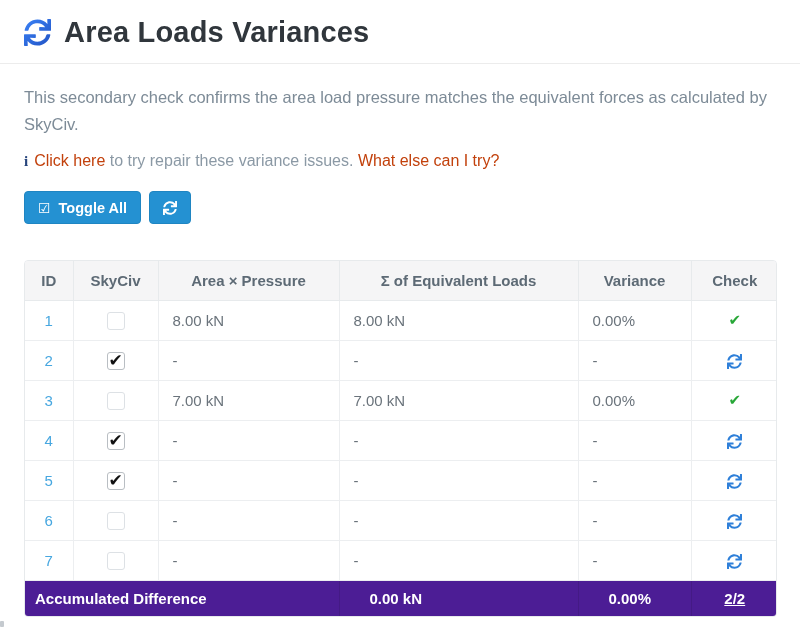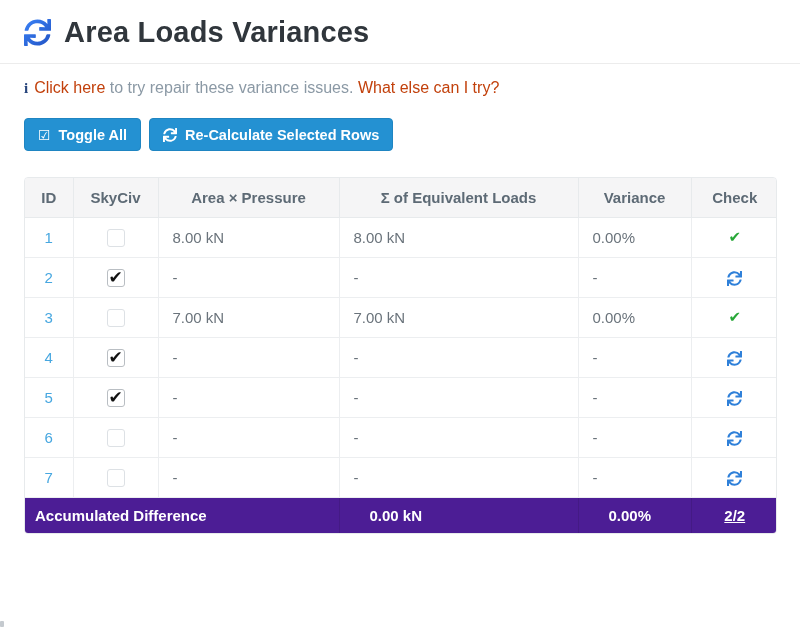--- a/index.html
+++ b/index.html
@@ -23,21 +23,21 @@
 
   
   .toolbar { margin-top:21px; display:flex; gap:8px; }
   .btn { display:inline-flex; align-items:center; gap:8px; height:33px; padding:0 13px;
          background:#2491d2; border:1px solid #1f85c2; border-radius:4px; color:#fff;
          font-size:14.5px; font-weight:700; cursor:pointer; font-family:inherit; }
   .btn .bico { font-size:14px; font-weight:400; }
   .btn .bico-svg { width:14px; height:14px; fill:#ffffff; }
 
   
-  .table-wrap { margin-top:26px; width:753px; border:1px solid #e7eaec; border-radius:4px; overflow:hidden; }
+  .table-wrap { margin-top:36px; width:753px; border:1px solid #e7eaec; border-radius:4px; overflow:hidden; }
   table { width:100%; border-collapse:collapse; table-layout:fixed; }
   thead th { height:39px; background:#f5f5f6; color:#5d6a75; font-size:15px; font-weight:700;
              text-align:center; border-right:1px solid #e7eaec; border-bottom:1px solid #e7eaec; }
   thead th:last-child { border-right:none; }
   tbody td { height:40px; font-size:15px; color:#6a737b; border-right:1px solid #eceef0;
              border-bottom:1px solid #eceef0; background:#fff; }
   tbody td:last-child { border-right:none; }
   td.c { text-align:center; }
   td.l { text-align:left; padding-left:14px; }
   td.id-cell { color:#47a7e0; text-align:center; cursor:pointer; }
@@ -78,40 +78,40 @@
 
   <div class="hdr">
     <svg class="hdr-icon" viewBox="0 0 512 512">
       <use href="#icon-sync" fill="url(#hdrGrad)"></use>
     </svg>
     <h1>Area Loads Variances</h1>
   </div>
 
   <div class="divider"></div>
 
+  <p class="desc">This secondary check confirms the area load pressure matches the equivalent forces as calculated by SkyCiv.</p>
 
   <div class="info">
     <span class="info-i">i</span>
     <span>
       <a class="lnk">Click here</a>
       <span>to try repair these variance issues.</span>
       <a class="lnk">What else can I try?</a>
     </span>
   </div>
 
   <div class="toolbar">
     <button class="btn">
       <span class="bico">☑</span>
       <span>Toggle All</span>
     </button>
     <button class="btn">
       <svg class="bico-svg" viewBox="0 0 512 512">
           <use href="#icon-sync"></use>
         </svg>
-      <span>Re-Calculate Selected Rows</span>
     </button>
   </div>
 
   <div class="table-wrap">
     <table>
       <colgroup>
         <col style="width:48px">
           <col style="width:85px">
           <col style="width:181px">
         <col style="width:239px">

